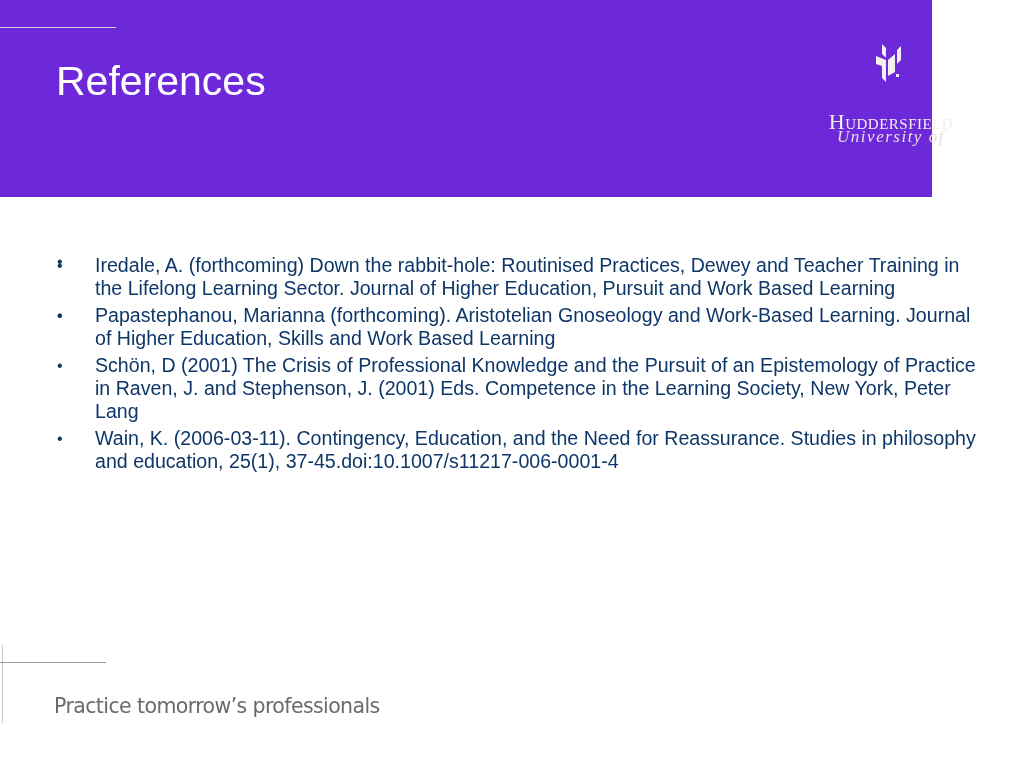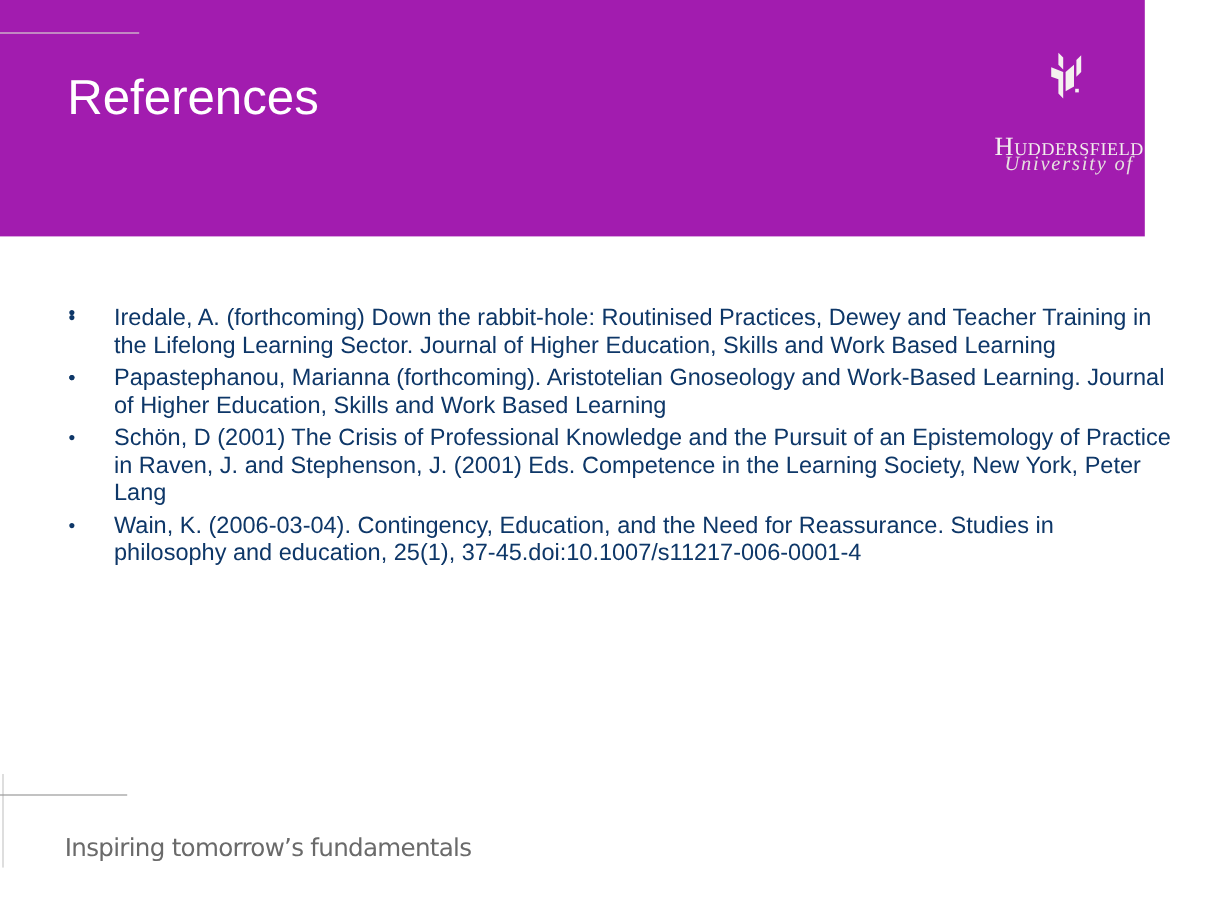--- a/index.html
+++ b/index.html
@@ -14,22 +14,21 @@
       position: relative;
       width: 1024px;
       height: 768px;
       background: #ffffff;
     }
     .header {
       position: absolute;
       left: 0; top: 0;
       width: 932px;
       height: 197px;
-      background: #a21caf;
-      padding-left: 22px;
+      background: #6d28d9;
     }
     .header-rule {
       position: absolute;
       left: 0; top: 27px;
       width: 116px;
       height: 1px;
       background: #d8d0cf;
     }
     .title {
       position: absolute;
@@ -159,36 +158,36 @@
       <div class="logo-line2">Huddersfield</div>
     </div>
   </div>
 
   <ul class="refs">
     <li class="ref">
       <span class="bullet">•</span>
     </li>
     <li class="ref">
       <span class="bullet">•</span>
-      <span>Iredale, A. (forthcoming) Down the rabbit-hole: Routinised Practices, Dewey and Teacher Training in the Lifelong Learning Sector. Journal of Higher Education, Skills and Work Based Learning</span>
+      <span>Iredale, A. (forthcoming) Down the rabbit-hole: Routinised Practices, Dewey and Teacher Training in the Lifelong Learning Sector. Journal of Higher Education, Pursuit and Work Based Learning</span>
     </li>
     <li class="ref">
       <span class="bullet">•</span>
     </li>
     <li class="ref">
       <span class="bullet">•</span>
       <span>Papastephanou, Marianna (forthcoming). Aristotelian Gnoseology and Work-Based Learning. Journal of Higher Education, Skills and Work Based Learning</span>
     </li>
     <li class="ref">
       <span class="bullet">•</span>
       <span>Schön, D (2001) The Crisis of Professional Knowledge and the Pursuit of an Epistemology of Practice in Raven, J. and Stephenson, J. (2001) Eds. Competence in the Learning Society, New York, Peter Lang</span>
     </li>
     <li class="ref">
       <span class="bullet">•</span>
-      <span>Wain, K. (2006-03-04). Contingency, Education, and the Need for Reassurance. Studies in philosophy and education, 25(1), 37-45.doi:10.1007/s11217-006-0001-4</span>
+      <span>Wain, K. (2006-03-11). Contingency, Education, and the Need for Reassurance. Studies in philosophy and education, 25(1), 37-45.doi:10.1007/s11217-006-0001-4</span>
     </li>
   </ul>
 
   <div class="footer-vrule"></div>
   <div class="footer-hrule"></div>
-  <div class="tagline">Inspiring tomorrow’s fundamentals</div>
+  <div class="tagline">Practice tomorrow’s professionals</div>
 
 </div>
 
 </body></html>

